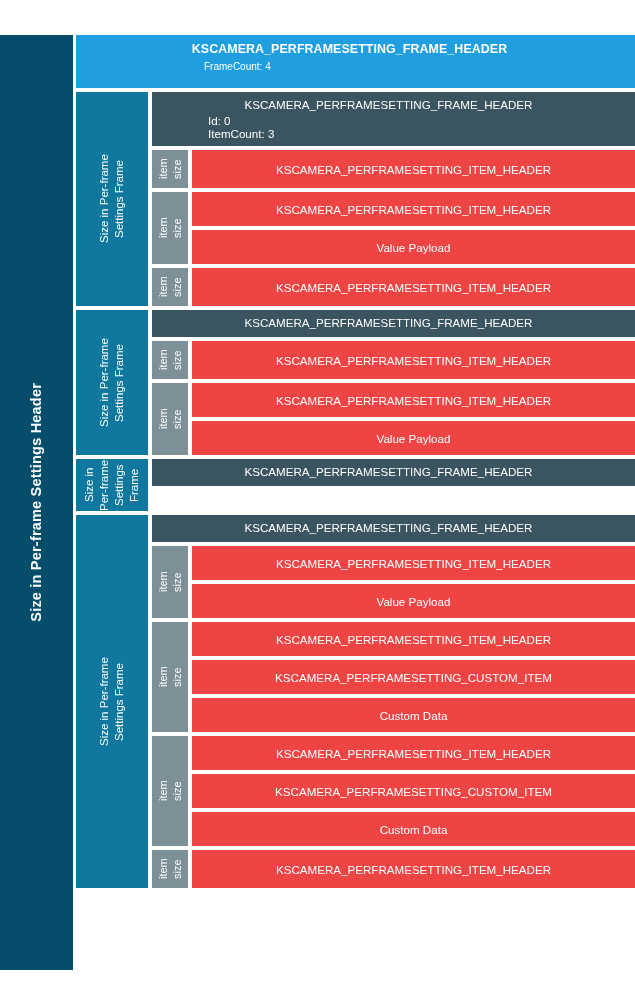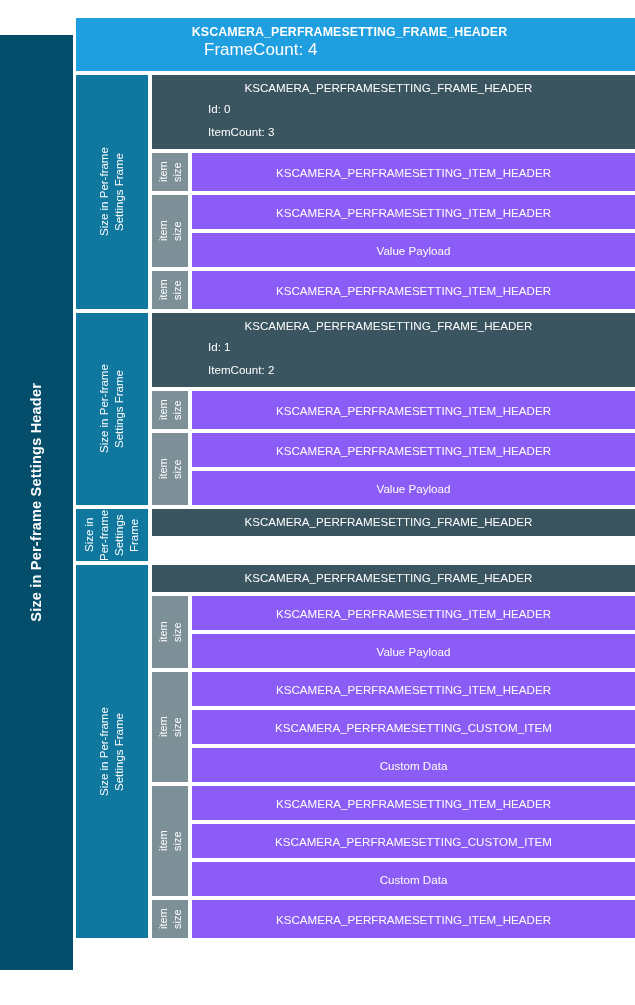--- a/index.html
+++ b/index.html
@@ -19,34 +19,34 @@
     display:flex; align-items:center; justify-content:center;
   }
   .navy-bar .vlabel{
     writing-mode:vertical-rl; transform:rotate(180deg);
     font-size:14.5px; font-weight:bold; letter-spacing:0.2px;
     white-space:nowrap; line-height:1;
   }
 
   
   .right-col{
-    position:absolute; left:76px; top:18px; width:559px; height:935px;
+    position:absolute; left:76px; top:35px; width:559px; height:935px;
   }
 
   
   .top-header{
     height:53px; background:#1f9ee0; color:#ffffff;
     padding:6px 0 0 0; position:relative;
   }
   .top-header .th-title{
     text-align:center; font-size:12.4px; font-weight:bold;
     letter-spacing:0.1px; line-height:16px; padding-right:12px;
   }
   .top-header .th-sub{
-    font-size:17px; line-height:15px; padding-left:128px; margin-top:2px;
+    font-size:10px; line-height:15px; padding-left:128px; margin-top:2px;
   }
 
   
   .frame{
     display:flex; margin-top:4px; width:100%;
   }
   .frame-sizecol{
     width:72px; flex:0 0 72px; background:#10779e; color:#ffffff;
     display:flex; align-items:center; justify-content:center;
     margin-right:4px;
@@ -64,38 +64,38 @@
   
   .fheader{
     background:#3a5560; color:#ffffff; position:relative;
     padding-top:5px; padding-bottom:6px;
   }
   .fheader .fh-title{
     text-align:center; font-size:11.6px; line-height:16px;
     padding-right:10px;
   }
   .fheader .fh-meta{
-    font-size:11.6px; line-height:23px; padding-left:56px; margin-top:1px;
+    font-size:11.6px; line-height:13px; padding-left:56px; margin-top:1px;
     white-space:pre-line;
   }
 
   
   .itemgroup{ display:flex; margin-top:4px; }
   .item-sizecol{
     width:36px; flex:0 0 36px; background:#7d8f97; color:#ffffff;
     display:flex; align-items:center; justify-content:center;
     margin-right:4px;
   }
   .item-sizecol .vlabel{
     writing-mode:vertical-rl; transform:rotate(180deg);
     font-size:11px; line-height:13.5px; text-align:center; height:36px;
   }
   .item-rows{ flex:1 1 auto; display:flex; flex-direction:column; gap:4px; }
   .irow{
-    background:#8b5cf6; color:#ffffff;
+    background:#ef4444; color:#ffffff;
     display:flex; align-items:center; justify-content:center;
     font-size:11.6px; line-height:15px; text-align:left;
     height:34px;
   }
   .irow.tall{ height:38px; }
 </style>
 </head>
 <body>
 
 <div id="diagram">
@@ -149,22 +149,20 @@
             </div>
           </div>
         </div>
         <div class="frame">
           <div class="frame-sizecol two-line">
             <span class="vlabel">Size in Per-frame Settings Frame</span>
           </div>
           <div class="frame-body">
             <div class="fheader">
               <div class="fh-title">KSCAMERA_PERFRAMESETTING_FRAME_HEADER</div>
-              <div class="fh-meta">Id: 1
-ItemCount: 2</div>
             </div>
             <div class="itemgroup">
               <div class="item-sizecol">
                 <span class="vlabel">item size</span>
               </div>
               <div class="item-rows">
                 <div class="irow tall">KSCAMERA_PERFRAMESETTING_ITEM_HEADER</div>
               </div>
             </div>
             <div class="itemgroup">

